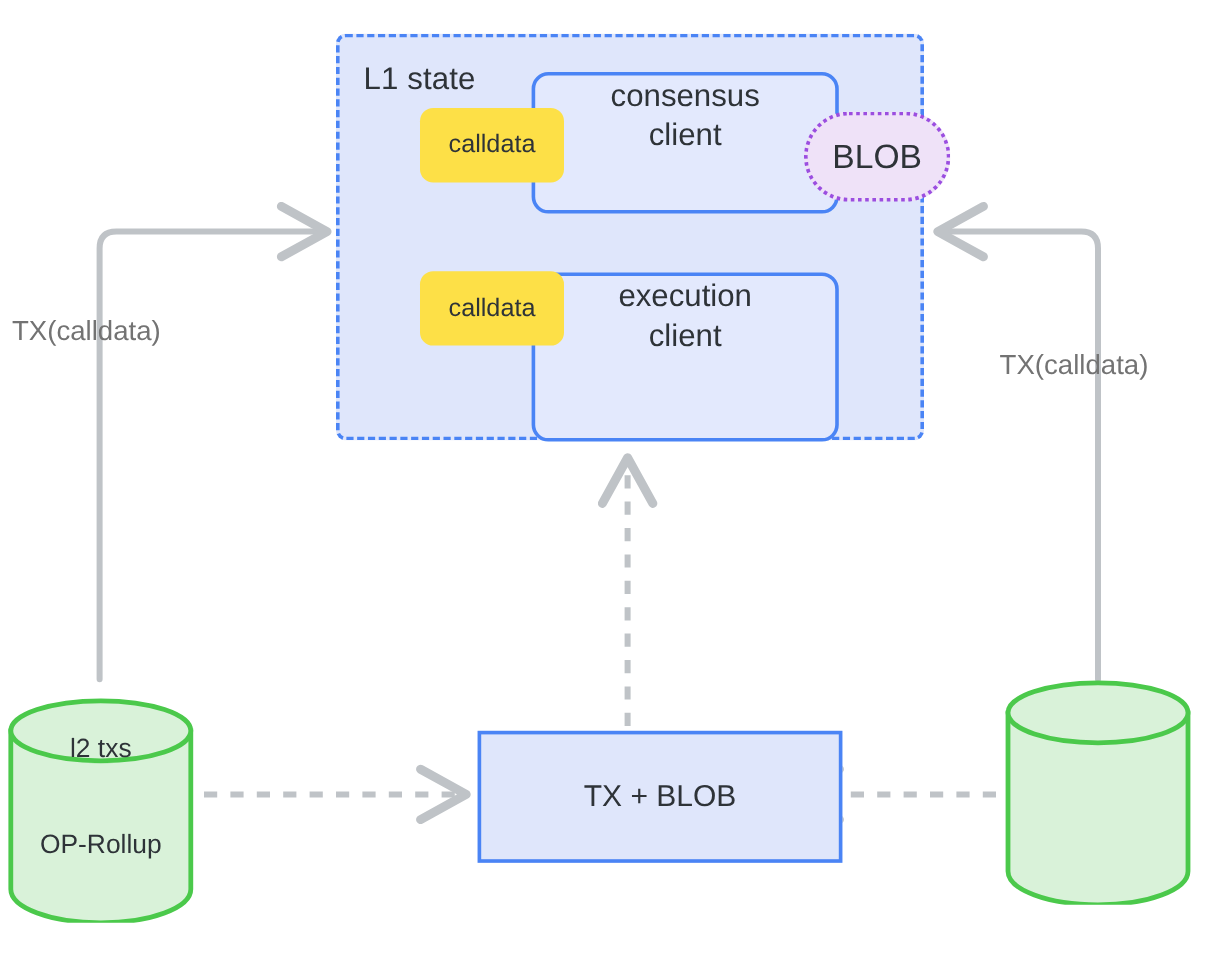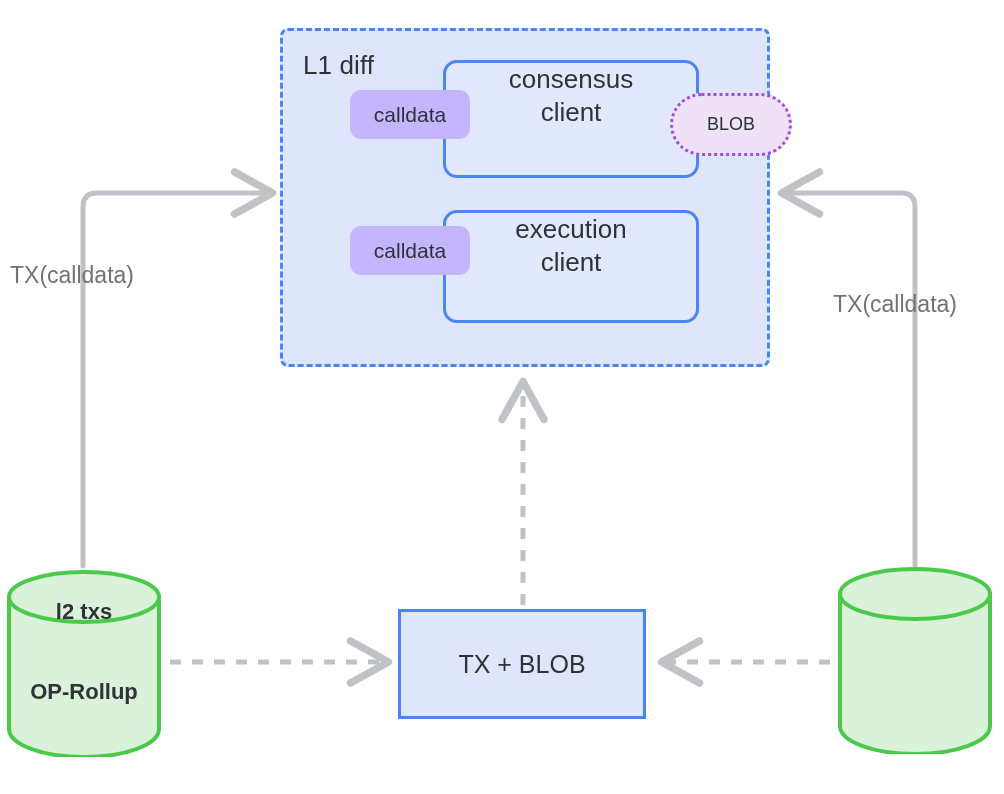--- a/index.html
+++ b/index.html
@@ -70,84 +70,84 @@
     white-space: pre-line;
   }
   #consensus-client {
     left: 443px;
     top: 60px;
     width: 256px;
     height: 118px;
   }
   #execution-client {
     left: 443px;
-    top: 210px;
+    top: 227px;
     width: 256px;
-    height: 113px;
+    height: 141px;
   }
 
   
   .calldata {
     position: absolute;
     box-sizing: border-box;
     width: 120px;
-    height: 49px;
-    background: #c4b5fd;
+    height: 62px;
+    background: #fde047;
     border-radius: 11px;
     display: flex;
     align-items: center;
     justify-content: center;
     font-size: 21px;
     color: #2e3338;
   }
   #calldata-consensus { left: 350px; top: 90px; }
   #calldata-execution { left: 350px; top: 226px; }
 
   
   #blob-badge {
     position: absolute;
     left: 670px;
     top: 93px;
     width: 122px;
-    height: 63px;
+    height: 75px;
     box-sizing: border-box;
     background: #efe2f8;
     border: 3px dotted #9b4ee0;
     border-radius: 40px;
     display: flex;
     align-items: center;
     justify-content: center;
-    font-size: 18px;
+    font-size: 28px;
     color: #2e3338;
   }
 
   
   #tx-blob-box {
     position: absolute;
     left: 398px;
     top: 609px;
-    width: 248px;
+    width: 304px;
     height: 110px;
     box-sizing: border-box;
     background: #dfe6fb;
     border: 3px solid #4a84f5;
     display: flex;
     align-items: center;
     justify-content: center;
     font-size: 25px;
     color: #2e3338;
   }
 
   
   .cylinder {
     position: absolute;
     width: 158px;
     height: 188px;
   }
-  #op-rollup-cyl { left: 5px; top: 569px; font-weight: bold; }
+  #op-rollup-cyl { left: 5px; top: 581px; }
   #zk-rollup-cyl { left: 836px; top: 566px; }
   .cyl-svg { position: absolute; left: 0; top: 0; }
   .cyl-top-label, .cyl-body-label {
     position: absolute;
     width: 100%;
     text-align: center;
     font-size: 22px;
     color: #2e3338;
     white-space: nowrap;
   }
@@ -187,21 +187,21 @@
     <path d="M915,566 L915,207 Q915,193 901,193 L782,193" fill="none" stroke="#bfc3c7" stroke-width="5" stroke-linecap="round" marker-end="url(#ah-left)"></path>
 
     <path d="M170,662 L388,662" fill="none" stroke="#bfc3c7" stroke-width="5" stroke-dasharray="11 11" stroke-linecap="butt" marker-end="url(#ah-right)"></path>
 
     <path d="M830,662 L662,662" fill="none" stroke="#bfc3c7" stroke-width="5" stroke-dasharray="11 11" stroke-linecap="butt" marker-end="url(#ah-left)"></path>
 
     <path d="M523,605 L523,382" fill="none" stroke="#bfc3c7" stroke-width="5" stroke-dasharray="11 11" stroke-linecap="butt" marker-end="url(#ah-up)"></path>
   </svg>
 
   <div class="l1-node"></div>
-  <div class="l1-node-label">L1 diff</div>
+  <div class="l1-node-label">L1 state</div>
 
   <div class="client-box" id="consensus-client">
     <span class="lbl">consensus
 client</span>
   </div>
 
   <div class="client-box" id="execution-client">
     <span class="lbl">execution
 client</span>
   </div>

